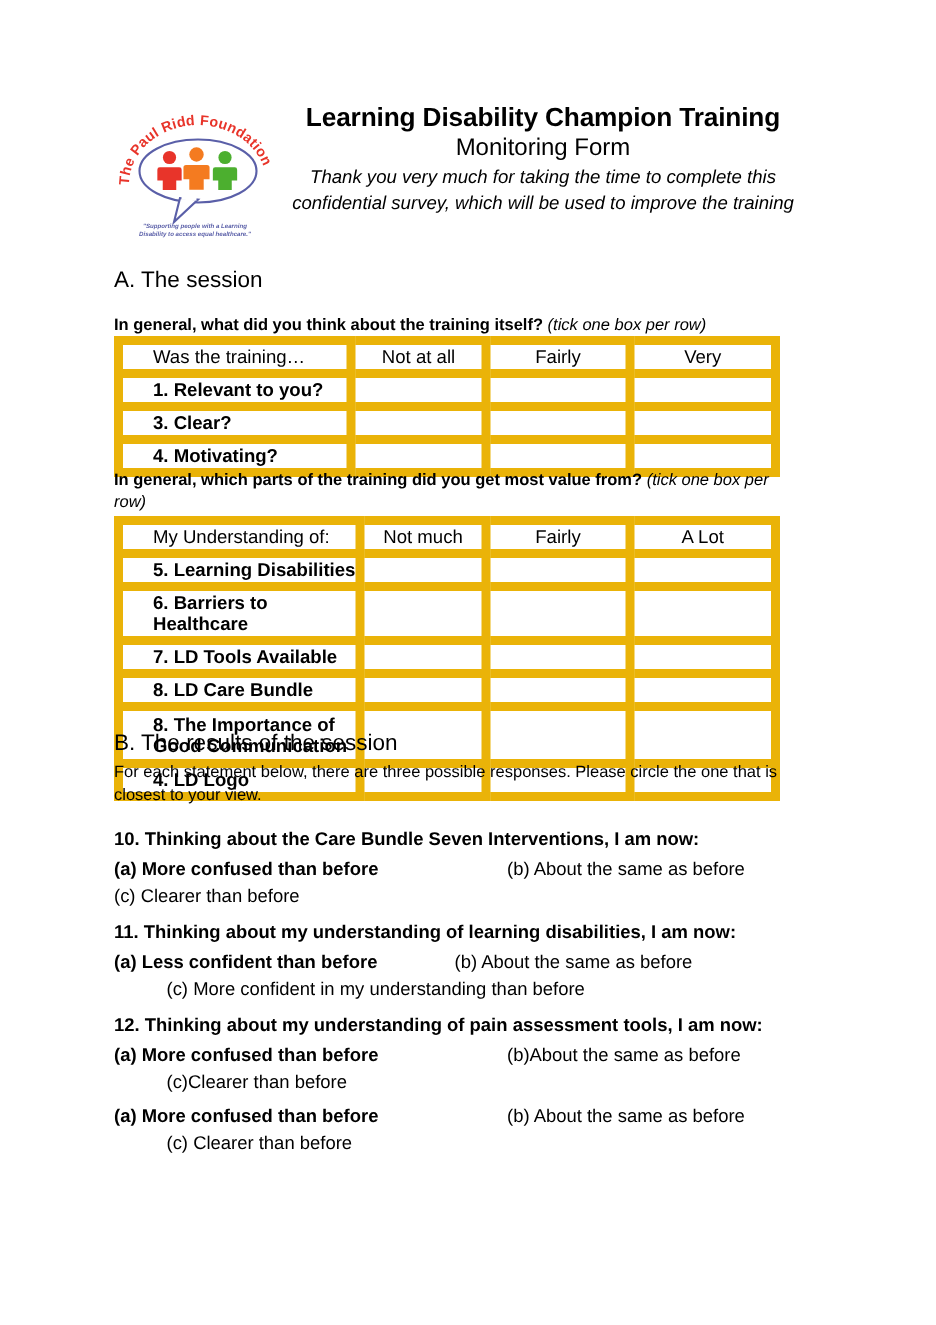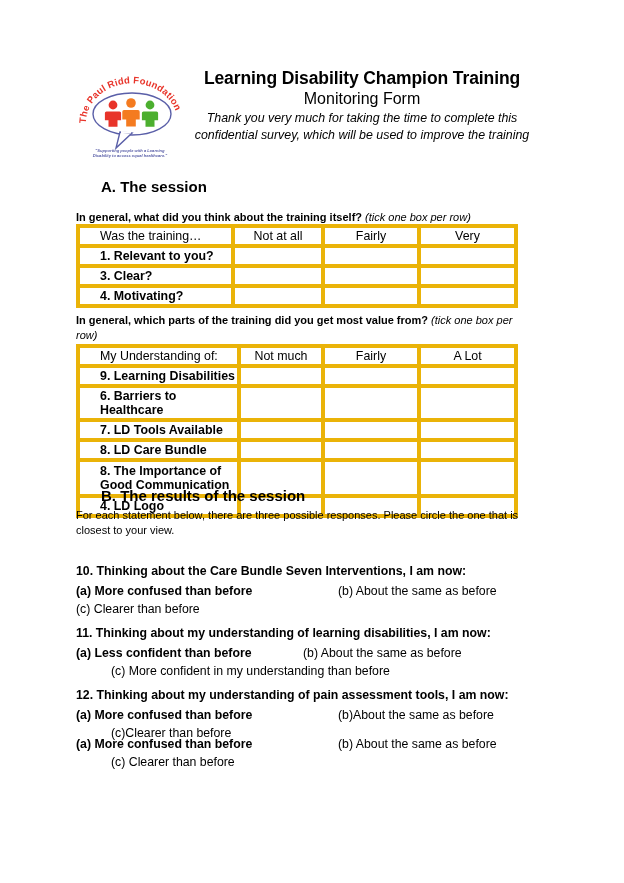--- a/index.html
+++ b/index.html
@@ -61,22 +61,21 @@
     line-height: 1.32;
     margin-top: 2px;
     font-style: italic;
   }
 
   
   .section-heading {
     position: absolute;
     left: 76px;
     font-size: 15px;
-    font-weight: bold;
-    margin-left: 25px;
+    font-weight: normal;
   }
   #section-a-heading { top: 178px; }
   #section-b-heading { top: 487px; }
 
   .lead {
     position: absolute;
     left: 76px;
     font-size: 11px;
     line-height: 1.38;
     width: 442px;
@@ -92,21 +91,21 @@
 
   
   table.form-table {
     position: absolute;
     left: 76px;
     border-collapse: collapse;
     table-layout: fixed;
     font-size: 12.4px;
   }
   table.form-table td {
-    border: 4px solid #eab308;
+    border: 6px solid #eab308;
     padding: 1px 0 1px 20px;
     height: 14px;
     vertical-align: middle;
   }
   table.form-table td.hdr {
     text-align: center;
     font-weight: normal;
     padding-left: 0;
   }
   table.form-table td.rowlabel {
@@ -124,21 +123,20 @@
   .qblock {
     position: absolute;
     left: 76px;
     width: 450px;
     font-size: 12.3px;
     line-height: 1.42;
   }
   .qtitle {
     font-weight: bold;
     margin-bottom: 3px;
-    margin-top: 12px;
   }
   .qtitle em { font-style: italic; }
   .qrow {
     position: relative;
     height: 18px;
   }
   .opt-a { position: absolute; left: 0; top: 0; font-weight: bold; }
   .opt-b { position: absolute; top: 0; }
   .opt-c { position: absolute; top: 0; }
 
@@ -248,21 +246,21 @@
         <col style="width:97px">
     </colgroup>
     <tbody>
       <tr>
         <td class="firsthdr">My Understanding of:</td>
         <td class="hdr">Not much</td>
         <td class="hdr">Fairly</td>
         <td class="hdr">A Lot</td>
       </tr>
       <tr>
-        <td class="rowlabel">9. Learning Disabilities</td>
+        <td class="rowlabel">5. Learning Disabilities</td>
         <td class="blank"></td>
         <td class="blank"></td>
         <td class="blank"></td>
       </tr>
       <tr>
         <td class="rowlabel">6. Barriers to Healthcare</td>
         <td class="blank"></td>
         <td class="blank"></td>
         <td class="blank"></td>
       </tr>

